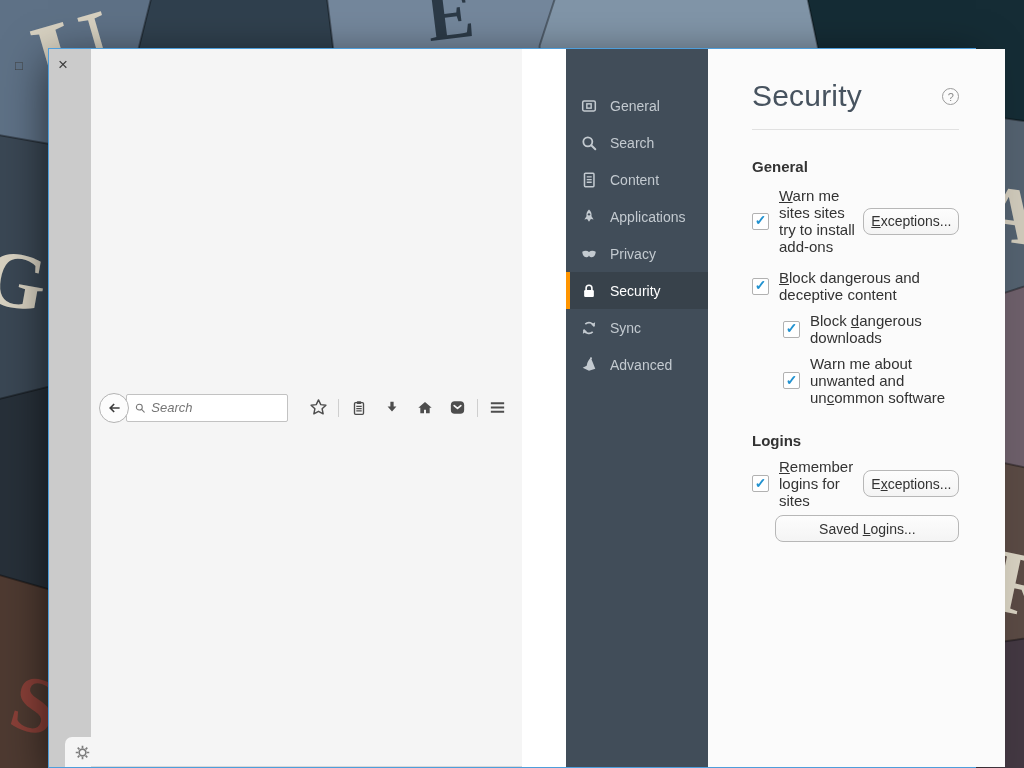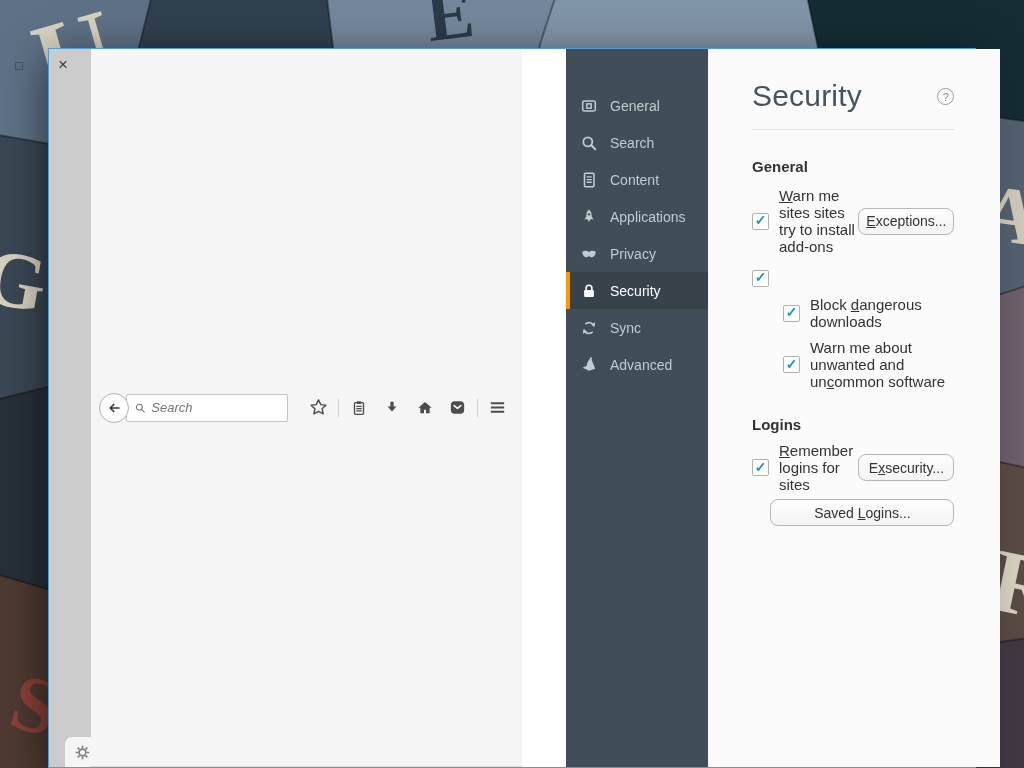--- a/index.html
+++ b/index.html
@@ -308,20 +308,21 @@
         <label class="cb-label"><span></span><u>W</u><span>arn me sites sites try to install add-ons</span></label>
         <button class="btn">
             <span><span></span><u>E</u><span>xceptions...</span></span>
           </button>
       </div>
 
       <div class="pref-row tight">
         <span class="checkbox checked">
             <span class="mark">✓</span>
           </span>
+        <label class="cb-label"><span></span><u>B</u><span>lock dangerous and deceptive content</span></label>
       </div>
 
       <div class="pref-row sub">
         <span class="checkbox checked">
             <span class="mark">✓</span>
           </span>
         <label class="cb-label"><span>Block </span><u>d</u><span>angerous downloads</span></label>
       </div>
 
       <div class="pref-row sub">
@@ -332,21 +333,21 @@
       </div>
 
       <div class="section-header" style="margin-top:26px">Logins</div>
 
       <div class="pref-row" style="margin-top:9px">
         <span class="checkbox checked">
             <span class="mark">✓</span>
           </span>
         <label class="cb-label"><span></span><u>R</u><span>emember logins for sites</span></label>
         <button class="btn">
-            <span><span>E</span><u>x</u><span>security...</span></span>
+            <span><span>E</span><u>x</u><span>ceptions...</span></span>
           </button>
       </div>
 
 
       <div class="pref-row btn-only">
         <button class="btn wide" style="margin-left:0">
             <span><span>Saved </span><u>L</u><span>ogins...</span></span>
           </button>
       </div>
 

